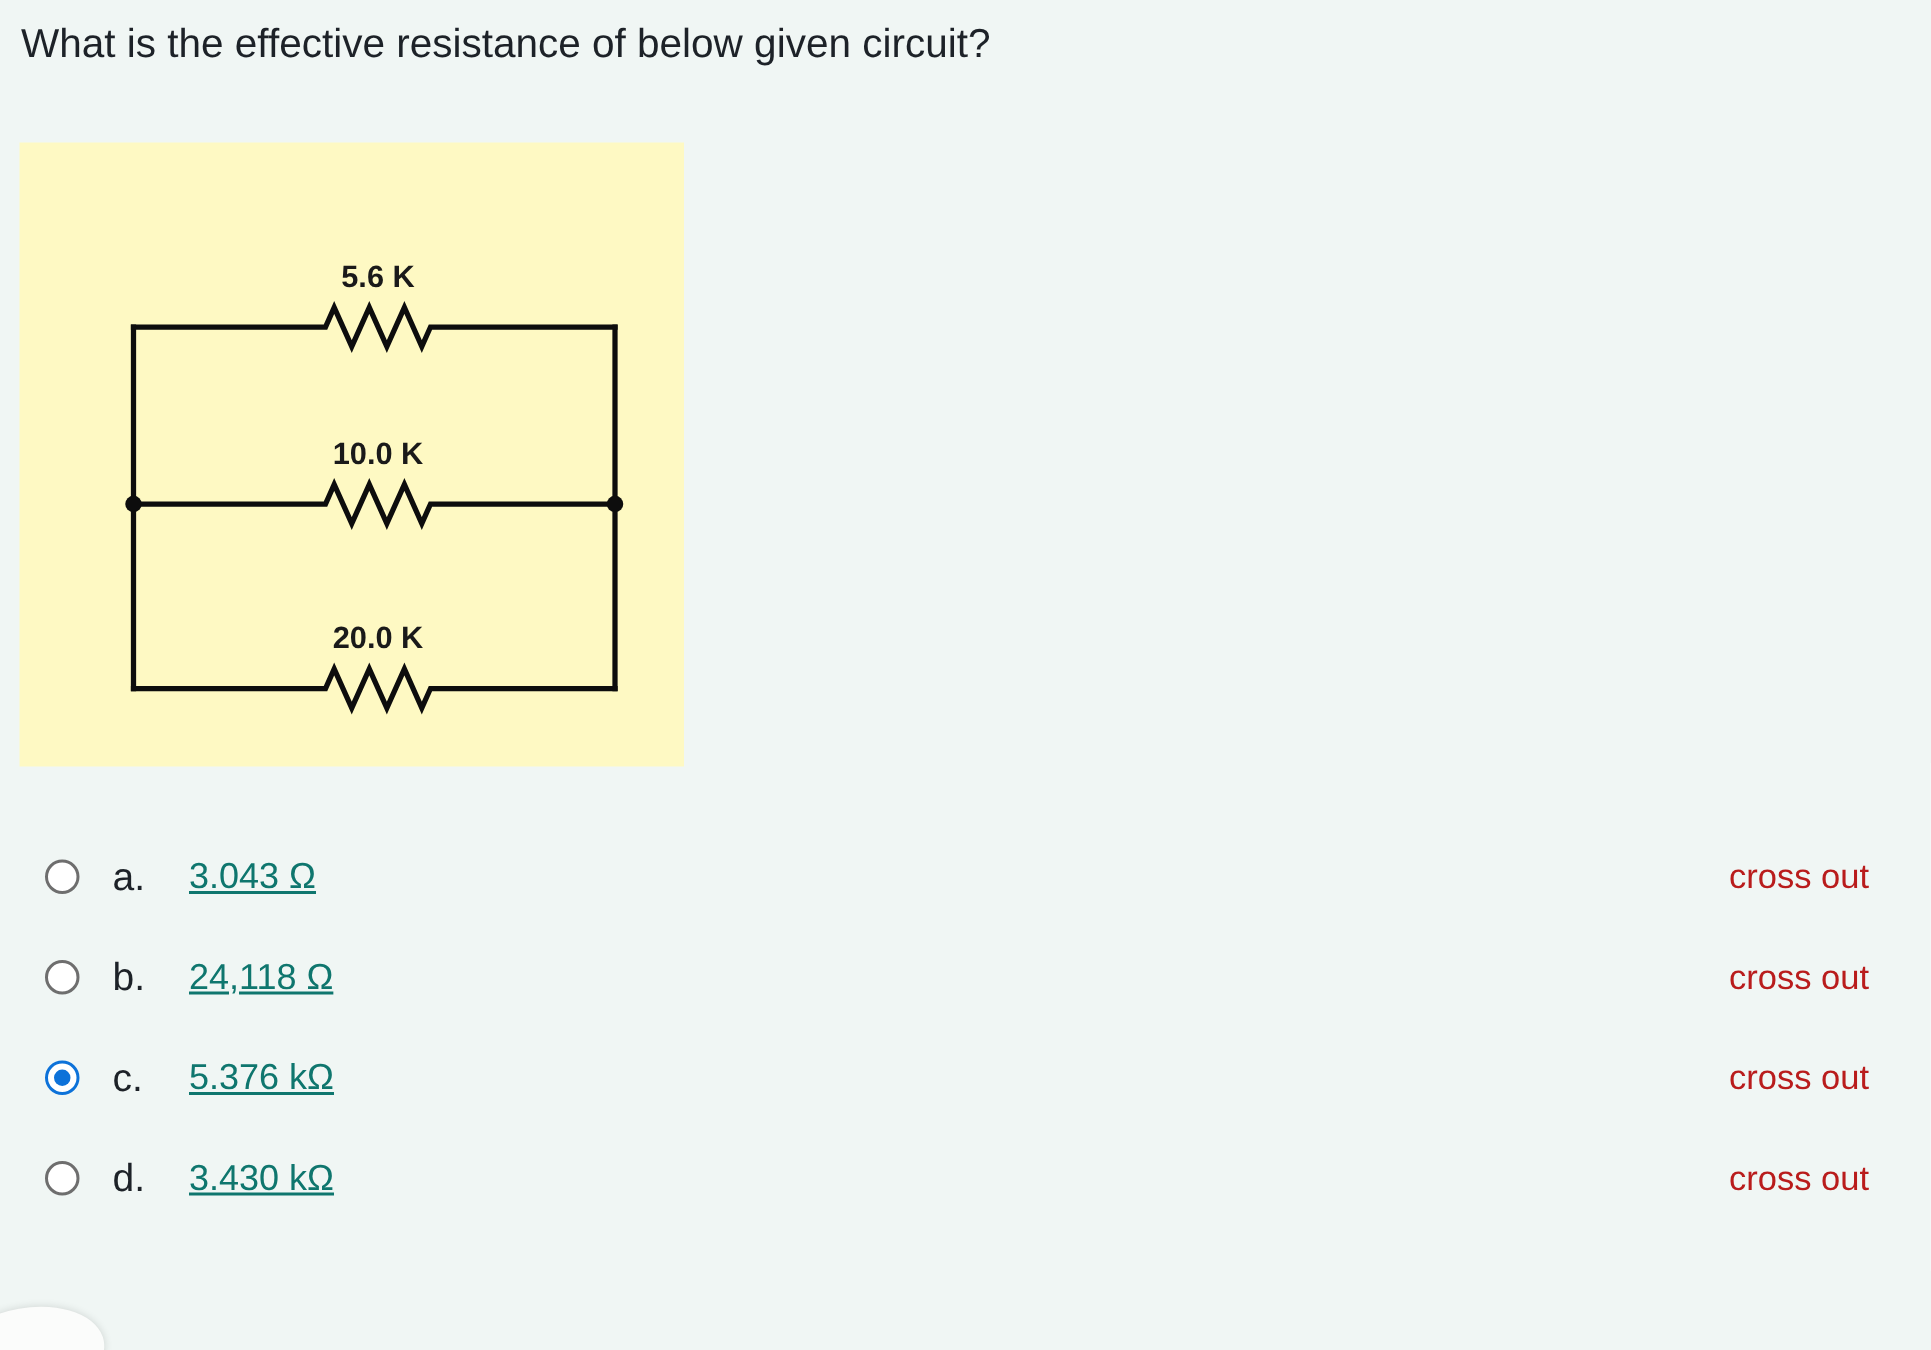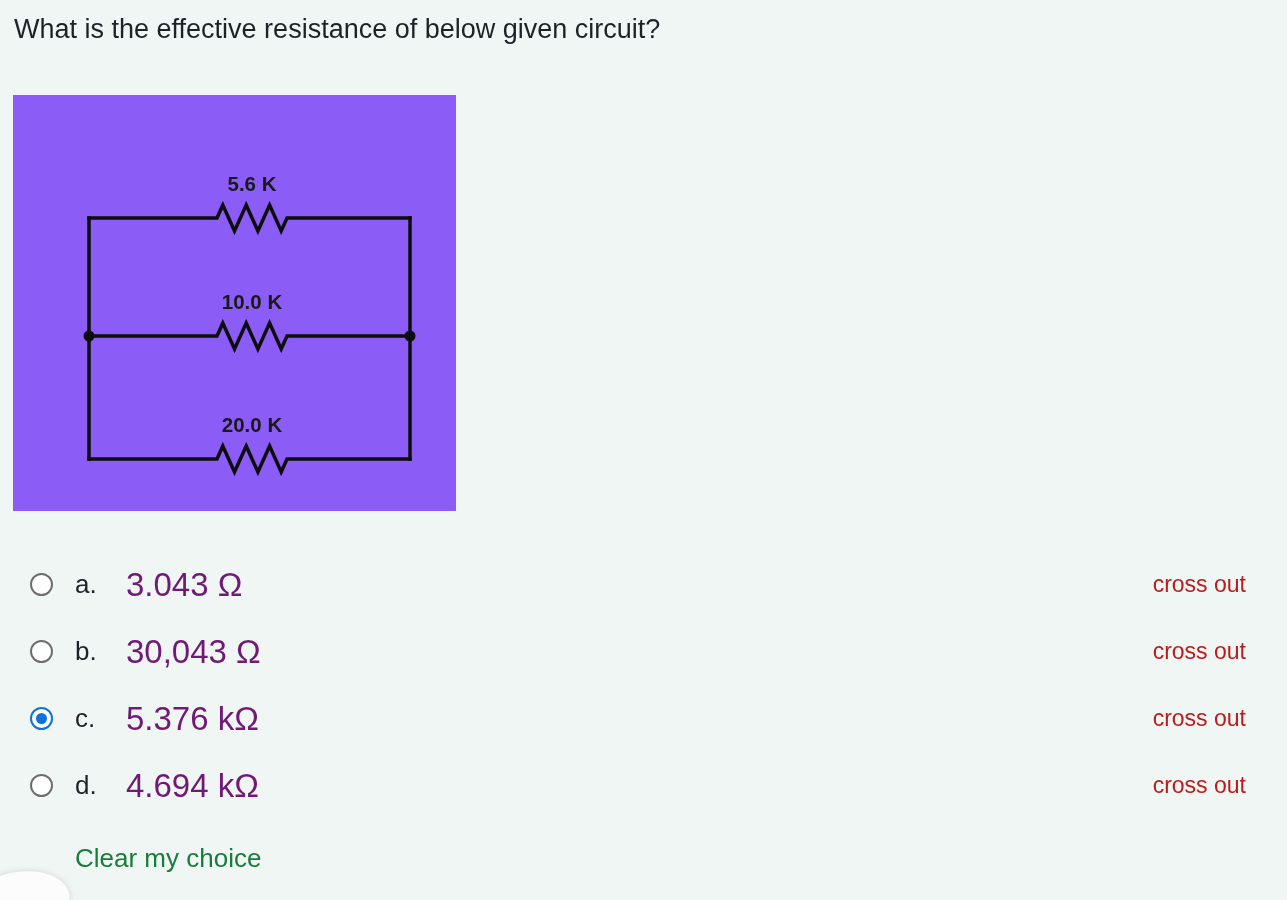--- a/index.html
+++ b/index.html
@@ -11,21 +11,21 @@
     overflow:hidden;
   }
   .question{
     position:absolute;left:14px;top:12px;
     font-size:27px;line-height:34px;
     color:#1d2228;
   }
   .figure{
     position:absolute;left:13px;top:95px;
     width:443px;height:416px;
-    background:#8b5cf6;
+    background:#fef9c3;
   }
   .figure svg{display:block;}
   .wire{stroke:#0d0d0d;stroke-width:3.5;fill:none;stroke-linecap:square;stroke-linejoin:miter;}
   .jdot{fill:#0d0d0d;stroke:none;}
   .rlabel{
     font-family:"Liberation Sans","DejaVu Sans",sans-serif;
     font-weight:bold;font-size:20.5px;fill:#1a1a1a;
     text-anchor:middle;
   }
   .options{position:absolute;left:0;top:551px;width:1287px;}
@@ -45,21 +45,21 @@
   .radio.checked .dot{
     display:block;width:11px;height:11px;border-radius:50%;
     background:#0d72d9;
   }
   .letter{
     margin-left:22px;width:33px;flex:none;
     font-size:26px;color:#1d2228;
   }
   .answer{
     margin-left:18px;
-    font-size:33px;color:#701a75;
+    font-size:24px;color:#0f766e;text-decoration:underline;
   }
   .spacer{flex:1;}
   .crossout{
     font-size:23px;color:#b91c1c;cursor:pointer;text-decoration:none;
   }
   .clear{
     position:absolute;left:75px;top:843px;
     font-size:26px;color:#187d3c;cursor:pointer;text-decoration:none;
   }
   .corner-blob{
@@ -104,42 +104,41 @@
       <span class="radio"></span>
       <span class="letter">a.</span>
       <span class="answer">3.043 Ω</span>
       <span class="spacer"></span>
       <a class="crossout">cross out</a>
     </div>
 
     <div class="option-row">
       <span class="radio"></span>
       <span class="letter">b.</span>
-      <span class="answer">30,043 Ω</span>
+      <span class="answer">24,118 Ω</span>
       <span class="spacer"></span>
       <a class="crossout">cross out</a>
     </div>
 
     <div class="option-row">
       <span class="radio checked">
           <span class="dot"></span>
         </span>
       <span class="letter">c.</span>
       <span class="answer">5.376 kΩ</span>
       <span class="spacer"></span>
       <a class="crossout">cross out</a>
     </div>
 
     <div class="option-row">
       <span class="radio"></span>
       <span class="letter">d.</span>
-      <span class="answer">4.694 kΩ</span>
+      <span class="answer">3.430 kΩ</span>
       <span class="spacer"></span>
       <a class="crossout">cross out</a>
     </div>
 
   </div>
 
-  <a class="clear">Clear my choice</a>
 
   <div class="corner-blob"></div>
 
 </div>
 
 </body></html>

